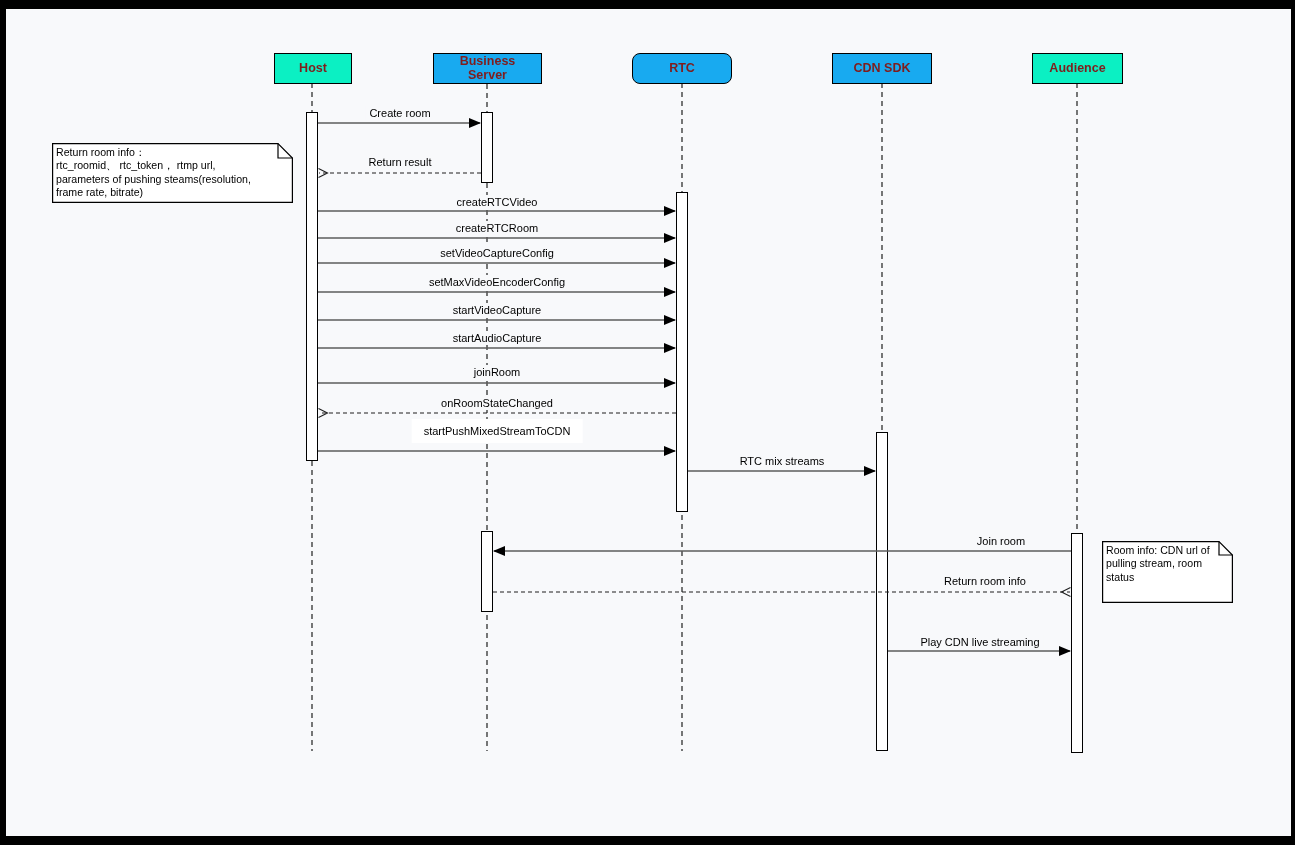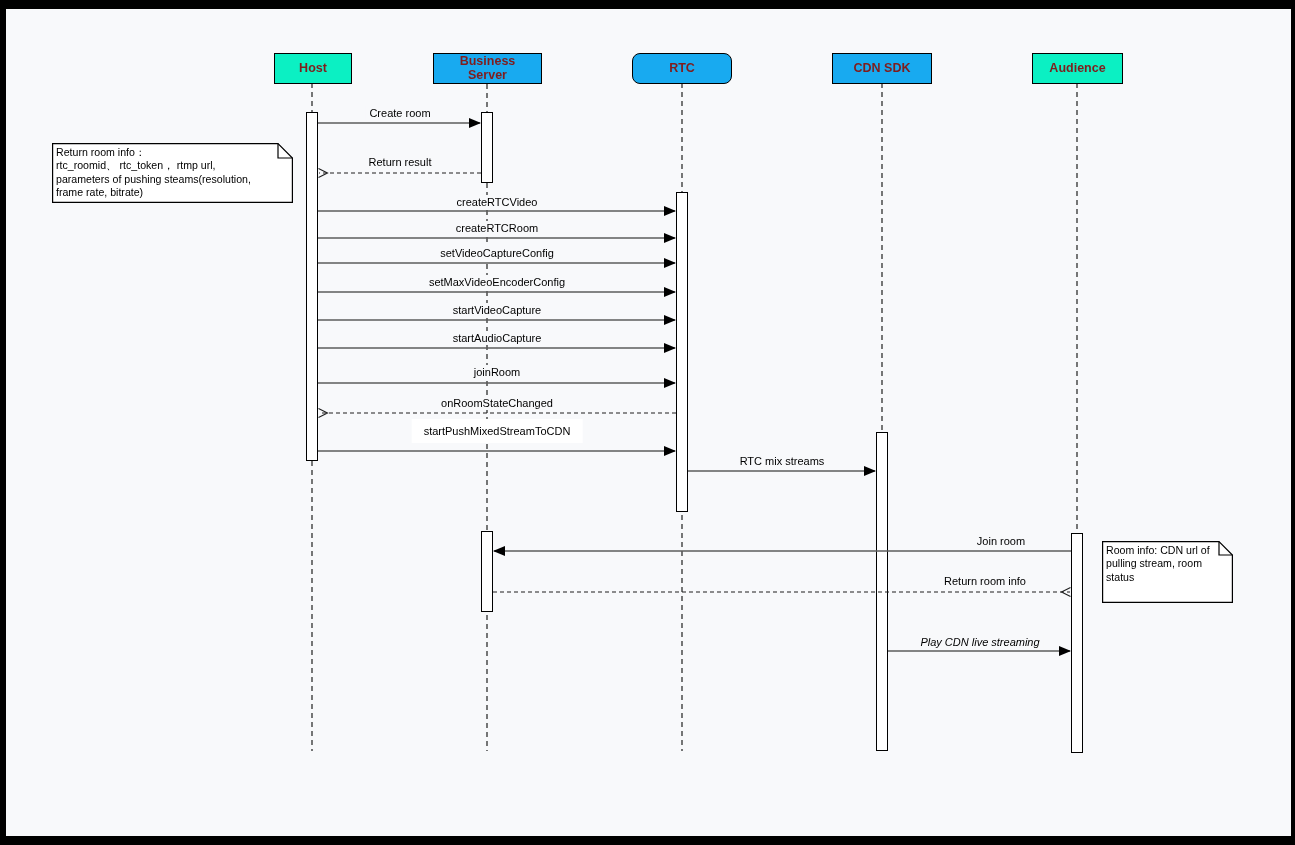--- a/index.html
+++ b/index.html
@@ -75,21 +75,21 @@
   <div class="msg-label" style="left:491px;top:237px;">setVideoCaptureConfig</div>
   <div class="msg-label" style="left:491px;top:266px;">setMaxVideoEncoderConfig</div>
   <div class="msg-label" style="left:491px;top:294px;">startVideoCapture</div>
   <div class="msg-label" style="left:491px;top:322px;">startAudioCapture</div>
   <div class="msg-label" style="left:491px;top:356px;">joinRoom</div>
   <div class="msg-label" style="left:491px;top:387px;">onRoomStateChanged</div>
   <div class="msg-label bg-white" style="left:491px;top:410px;">startPushMixedStreamToCDN</div>
   <div class="msg-label" style="left:776px;top:445px;">RTC mix streams</div>
   <div class="msg-label" style="left:995px;top:525px;">Join room</div>
   <div class="msg-label" style="left:967px;top:565px;margin-left:12px;">Return room info</div>
-  <div class="msg-label" style="left:974px;top:626px;font-style:italic;">Play CDN live streaming</div>
+  <div class="msg-label" style="left:974px;top:626px;">Play CDN live streaming</div>
 
   <div class="note" style="left:46px;top:134px;width:247px;height:60px;border-radius:27px;">
     <svg width="241" height="60" viewBox="0 0 241 60">
       <polygon points="0.6,0.6 226,0.6 240.4,15 240.4,59.4 0.6,59.4" fill="#fff" stroke="#000" stroke-width="1.2"></polygon>
       <polyline points="226,0.6 226,15 240.4,15" fill="none" stroke="#000" stroke-width="1.2"></polyline>
     </svg>
     <div class="note-text">Return room info：
 rtc_roomid、 rtc_token， rtmp url,
 parameters of pushing steams(resolution,
 frame rate, bitrate)</div>

